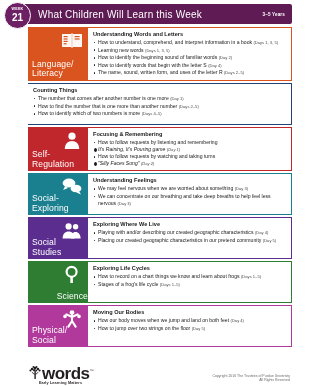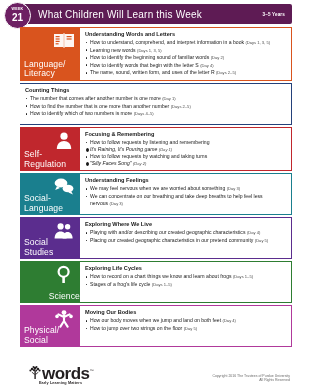--- a/index.html
+++ b/index.html
@@ -72,21 +72,21 @@
     margin-right: 7px;
     color: #ffffff;
     font-size: 4.6px;
     font-weight: bold;
     letter-spacing: 0.15px;
     white-space: nowrap;
   }
 
   
   .sections {
-    margin: 3px 6px 0 20px;
+    margin: 3px 6px 0 28px;
   }
   .section {
     display: flex;
     margin-bottom: 2px;
     min-height: 42px;
   }
   .cat {
     position: relative;
     width: 60px;
     flex: 0 0 60px;
@@ -331,21 +331,21 @@
             <svg width="24" height="20" viewBox="0 0 24 20">
               <g fill="#ffffff">
                 <ellipse cx="9" cy="7" rx="6.4" ry="4.4"></ellipse>
                 <path d="M5 10 L3.2 14 L8 12 Z"></path>
                 <ellipse cx="16" cy="12.5" rx="5.4" ry="3.8"></ellipse>
                 <path d="M19 15 L21 18.6 L16.4 16.6 Z"></path>
               </g>
             </svg>
           </div>
           <div class="cat-label">Social-
-Language</div>
+Exploring</div>
         </div>
         <div class="body" style="border-color: rgb(26, 127, 142);">
           <div class="body-title">Understanding Feelings</div>
           <ul class="bullets">
             <li><span>We may feel nervous when we are worried about something</span> <span class="days">(Day 3)</span></li>
             <li><span>We can concentrate on our breathing and take deep breaths to help feel less</span></li>
             <li class="cont"><span>nervous</span> <span class="days">(Day 3)</span></li>
           </ul>
         </div>
       </div>

